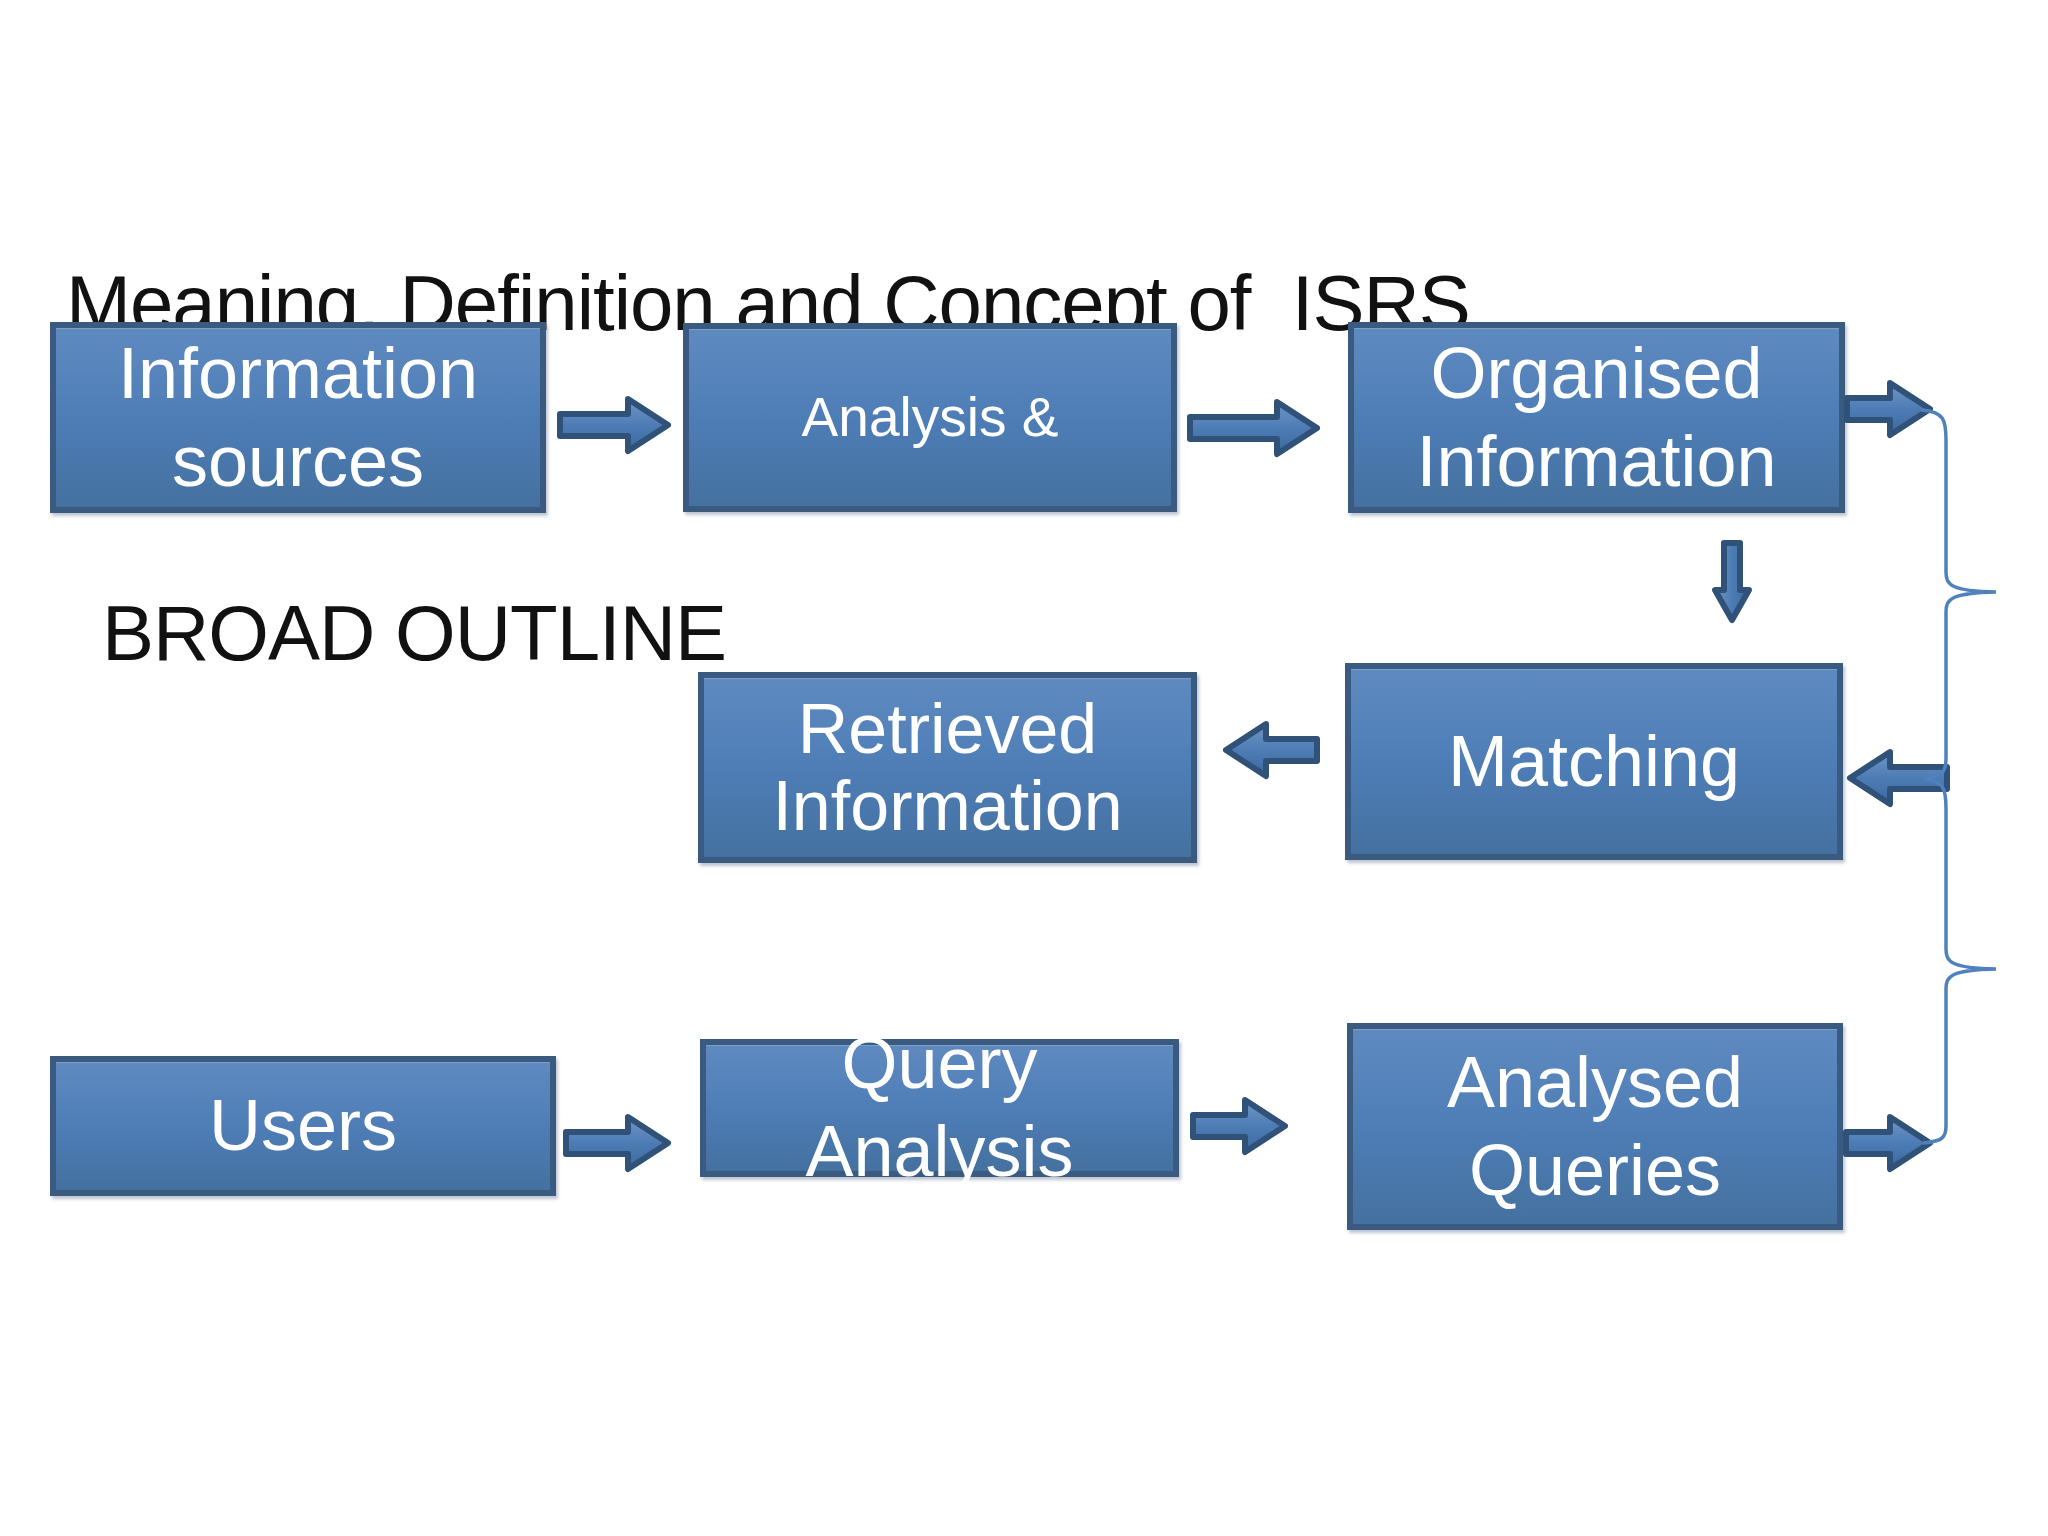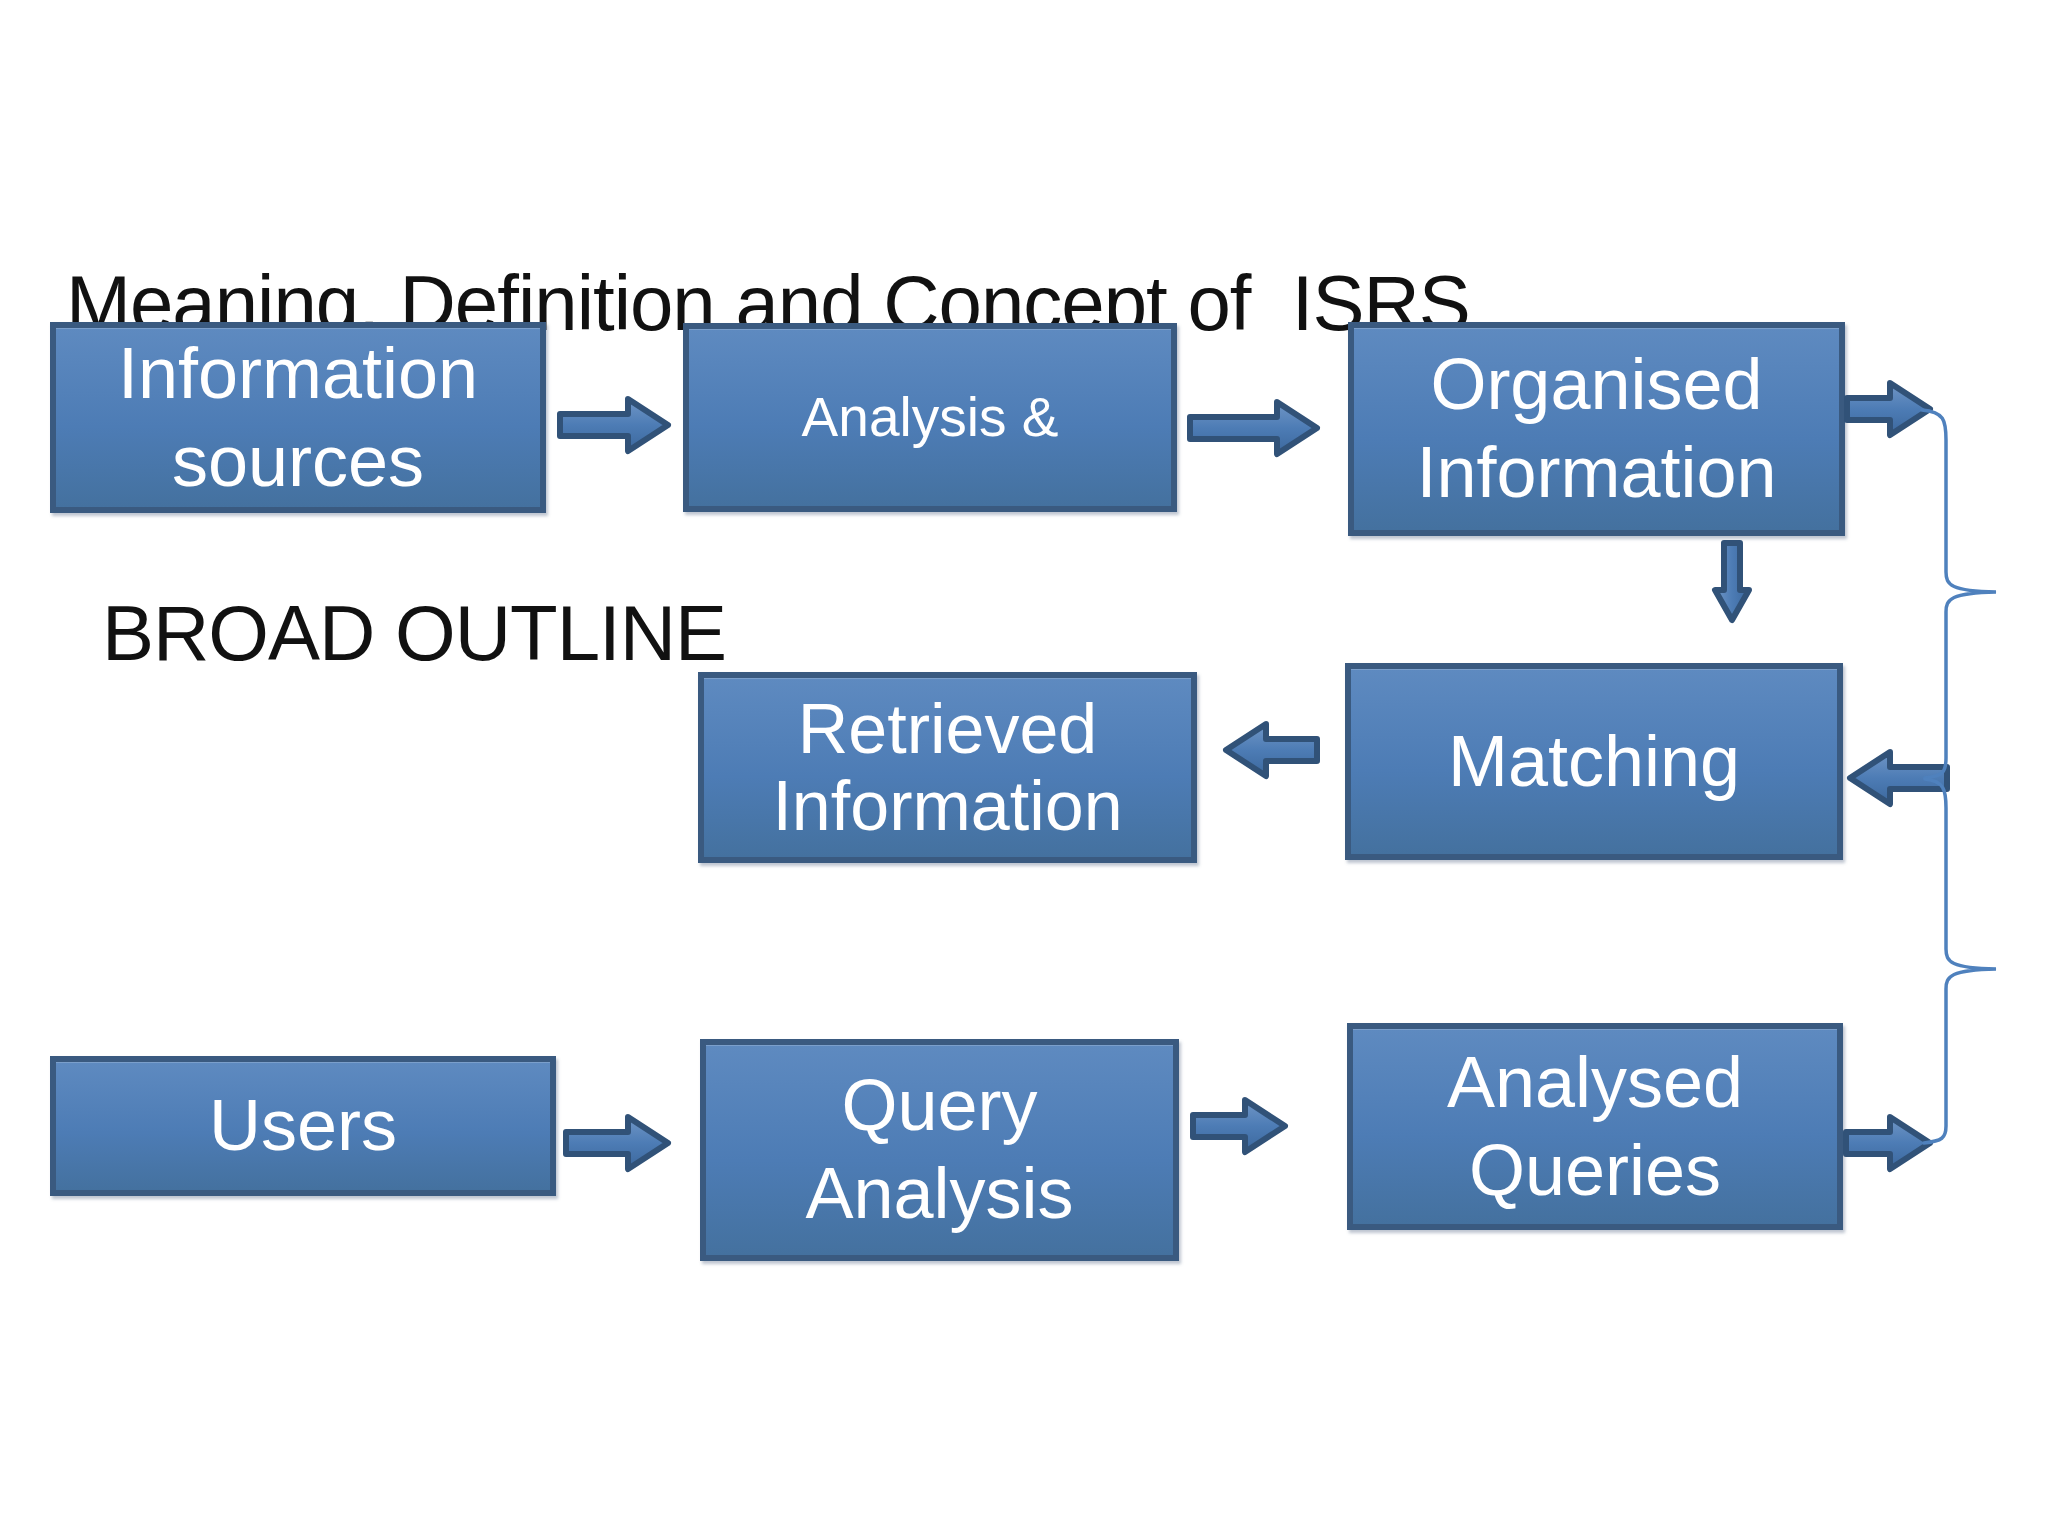--- a/index.html
+++ b/index.html
@@ -62,39 +62,39 @@
 
   <div class="box" style="left:50px;top:322px;width:496px;height:191px;">
     <span>Information</span>
     <span>sources</span>
   </div>
 
   <div class="box small-text" style="left:683px;top:323px;width:494px;height:189px;">
     <span>Analysis &amp;</span>
   </div>
 
-  <div class="box" style="left:1348px;top:322px;width:497px;height:214px;">
+  <div class="box" style="left:1348px;top:322px;width:497px;height:191px;">
     <span>Organised</span>
     <span>Information</span>
   </div>
 
   <div class="box tight" style="left:698px;top:672px;width:499px;height:191px;font-size:70px;">
     <span>Retrieved</span>
     <span>Information</span>
   </div>
 
   <div class="box" style="left:1345px;top:663px;width:498px;height:197px;">
     <span>Matching</span>
   </div>
 
   <div class="box" style="left:50px;top:1056px;width:506px;height:140px;">
     <span>Users</span>
   </div>
 
-  <div class="box" style="left:700px;top:1039px;width:479px;height:222px;">
+  <div class="box" style="left:700px;top:1039px;width:479px;height:138px;">
     <span>Query</span>
     <span>Analysis</span>
   </div>
 
   <div class="box" style="left:1347px;top:1023px;width:496px;height:207px;">
     <span>Analysed</span>
     <span>Queries</span>
   </div>
 
   <svg class="overlay" width="2048" height="1536" viewBox="0 0 2048 1536">

